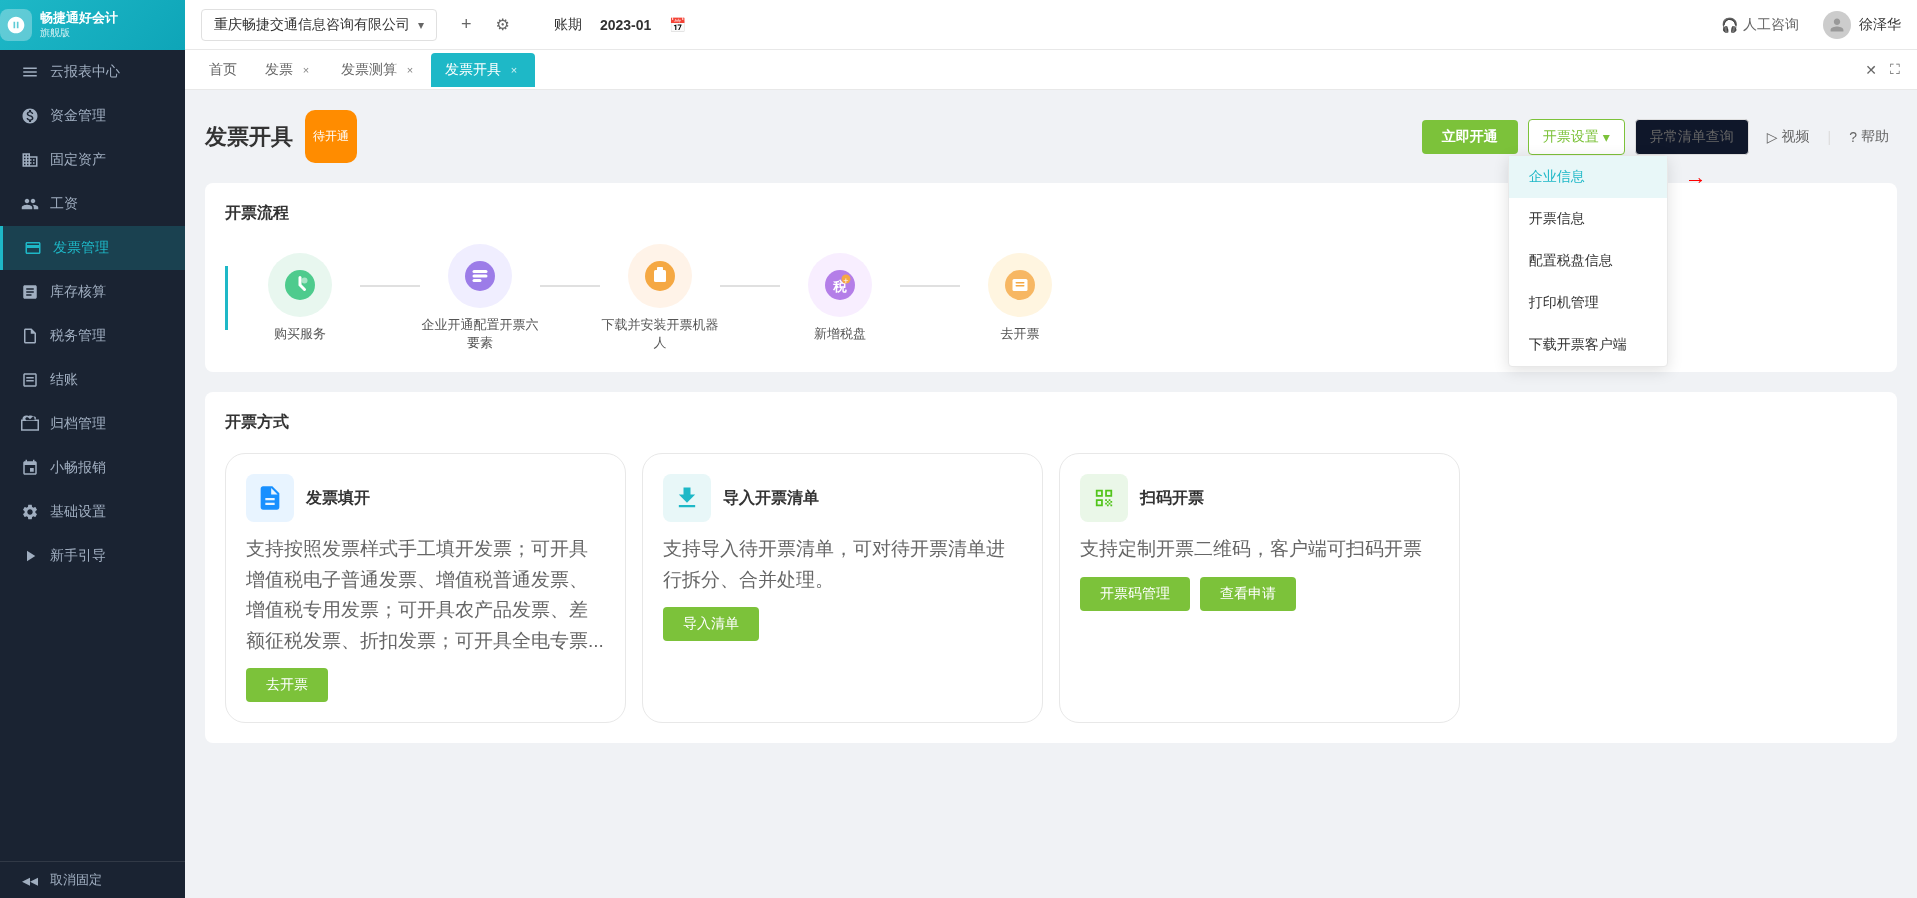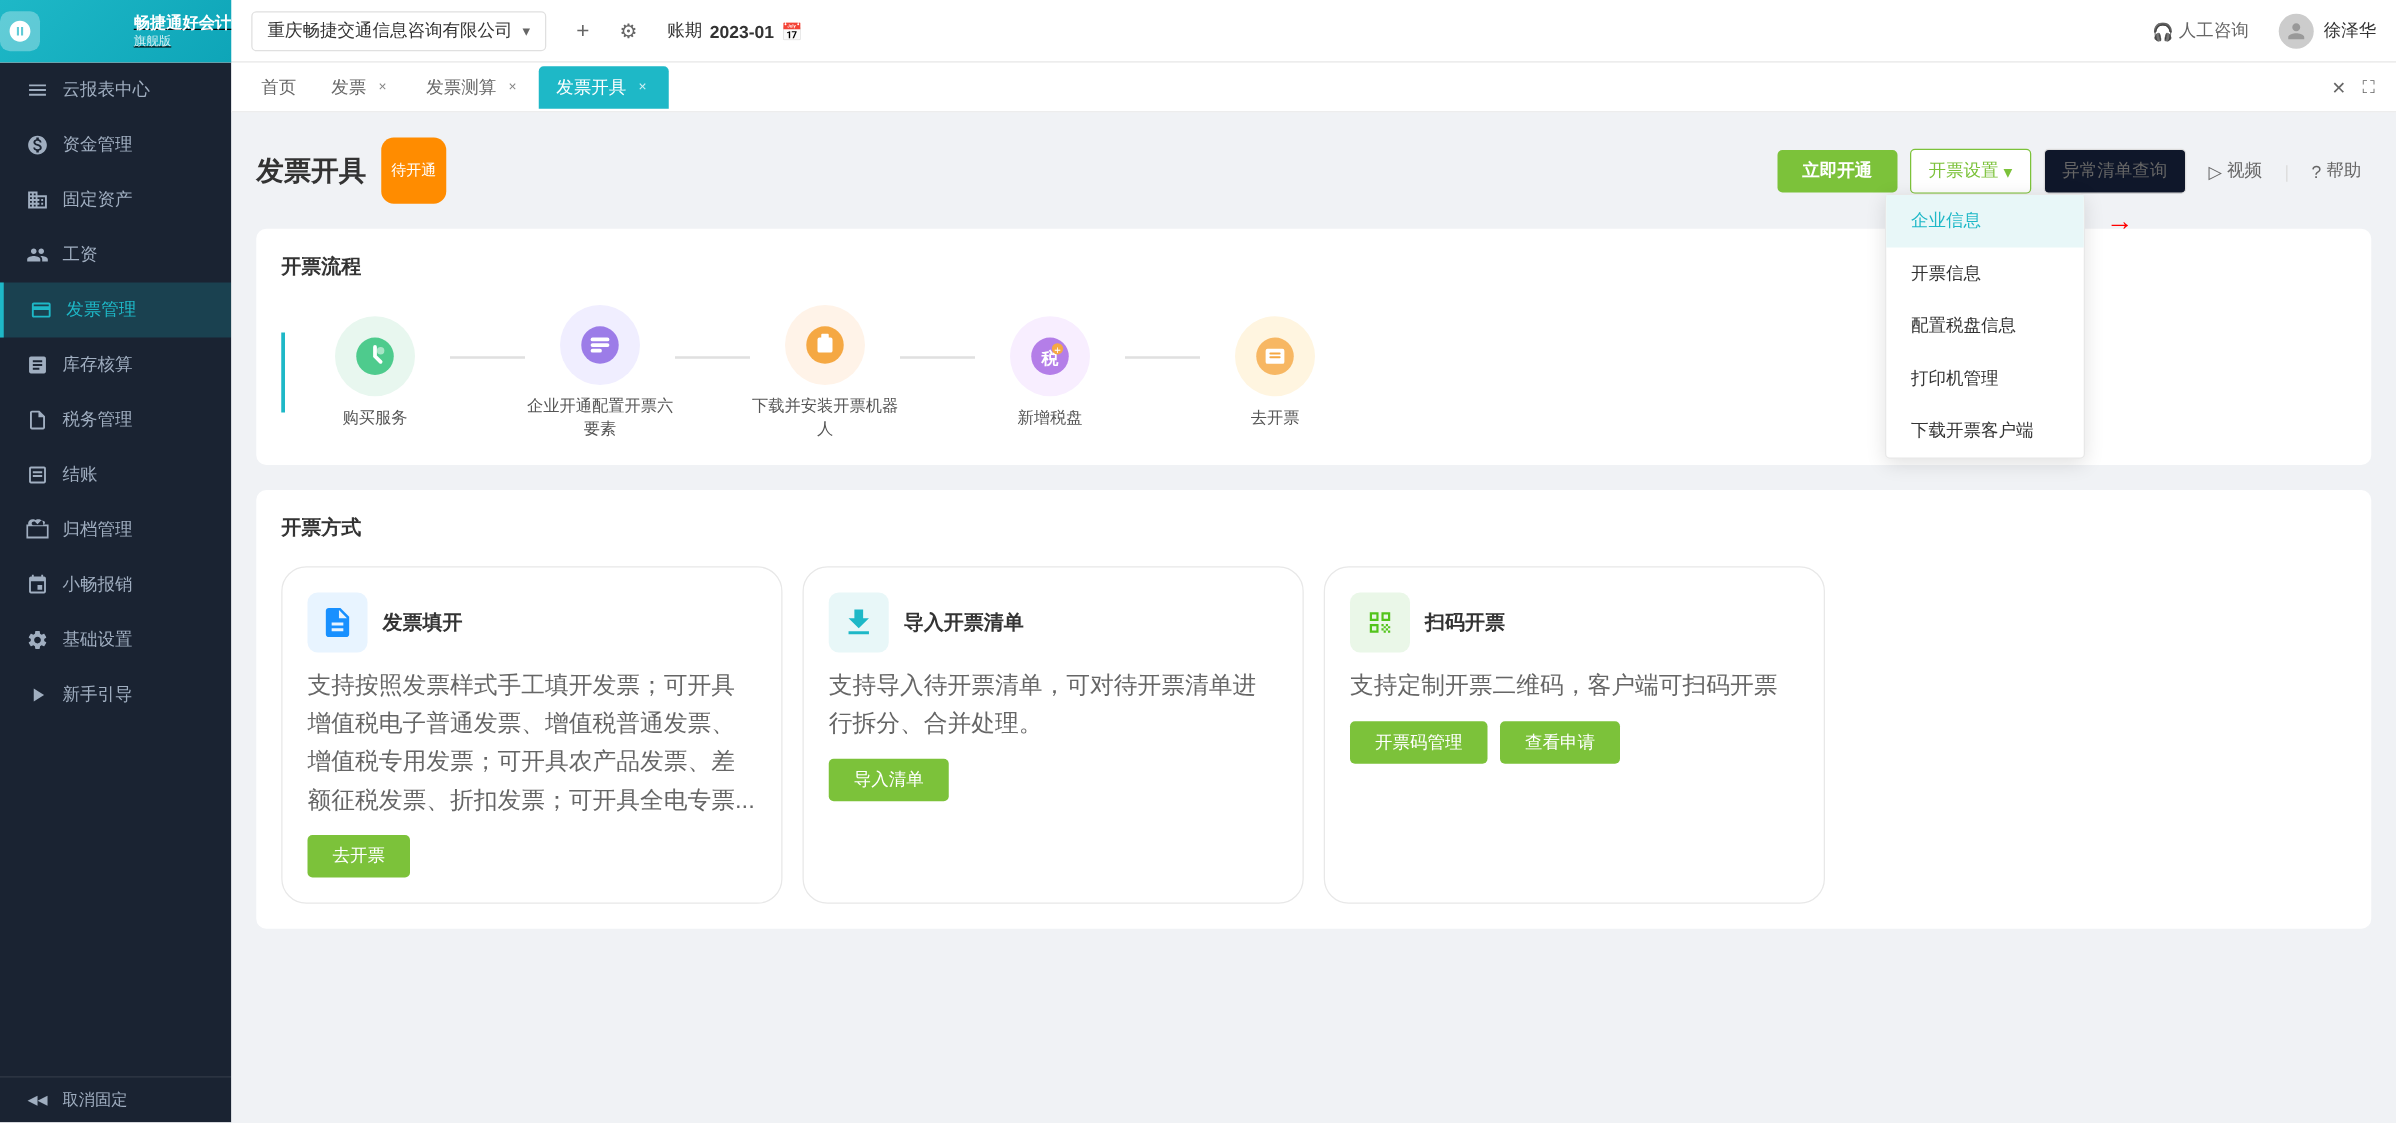--- a/index.html
+++ b/index.html
@@ -7,28 +7,28 @@
 
     
     .app-container { display: flex; flex-direction: column; height: 898px; width: 1917px; }
     .main-area { display: flex; flex: 1; overflow: hidden; }
     .sidebar { width: 185px; background: #1a2332; display: flex; flex-direction: column; flex-shrink: 0; overflow-y: auto; }
     .content-area { flex: 1; display: flex; flex-direction: column; overflow: hidden; }
     .tab-bar { height: 40px; background: #fff; display: flex; align-items: center; padding: 0 10px; border-bottom: 1px solid #e8e8e8; gap: 0; flex-shrink: 0; }
     .page-content { flex: 1; overflow-y: auto; padding: 20px; background: #f0f2f5; position: relative; }
 
     
-    .logo-area { width: 185px; height: 50px; background: linear-gradient(135deg, #1eb8c7, #0ea5b8); display: flex; align-items: center; justify-content: space-between; gap: 8px; flex-shrink: 0; text-decoration: underline; }
+    .logo-area { width: 185px; height: 50px; background: linear-gradient(135deg, #1eb8c7, #0ea5b8); display: flex; align-items: center; justify-content: flex-start; gap: 8px; flex-shrink: 0; }
     .logo-icon { width: 32px; height: 32px; background: rgba(255,255,255,0.3); border-radius: 8px; display: flex; align-items: center; justify-content: center; color: white; font-size: 16px; }
 
     
     .company-selector { display: flex; align-items: center; gap: 8px; padding: 6px 12px; border: 1px solid #e0e0e0; border-radius: 4px; cursor: pointer; color: #333; font-size: 14px; }
     .company-selector .arrow { color: #666; font-size: 12px; }
     .top-bar-actions { margin-left: auto; display: flex; align-items: center; gap: 16px; }
-    .period-info { display: flex; align-items: center; gap: 6px; color: #333; font-size: 14px; }
+    .period-info { display: flex; align-items: center; gap: 18px; color: #333; font-size: 14px; margin-left: 20px; }
     .icon-btn { display: flex; align-items: center; gap: 4px; color: #666; cursor: pointer; font-size: 14px; padding: 4px 8px; }
     .user-info { display: flex; align-items: center; gap: 8px; color: #333; font-size: 14px; cursor: pointer; }
     .avatar { width: 28px; height: 28px; background: #ccc; border-radius: 50%; display: flex; align-items: center; justify-content: center; color: white; font-size: 12px; }
 
     
     .sidebar-item { display: flex; align-items: center; gap: 10px; padding: 12px 20px; color: #a0aec0; cursor: pointer; transition: all 0.2s; font-size: 14px; }
     .sidebar-item.active { background: rgba(30, 184, 199, 0.2); color: #1eb8c7; border-left: 3px solid #1eb8c7; }
     .sidebar-icon { width: 20px; height: 20px; display: flex; align-items: center; justify-content: center; font-size: 16px; flex-shrink: 0; }
     .sidebar-item.cancel { color: #a0aec0; font-size: 13px; padding: 8px 20px; }
 

